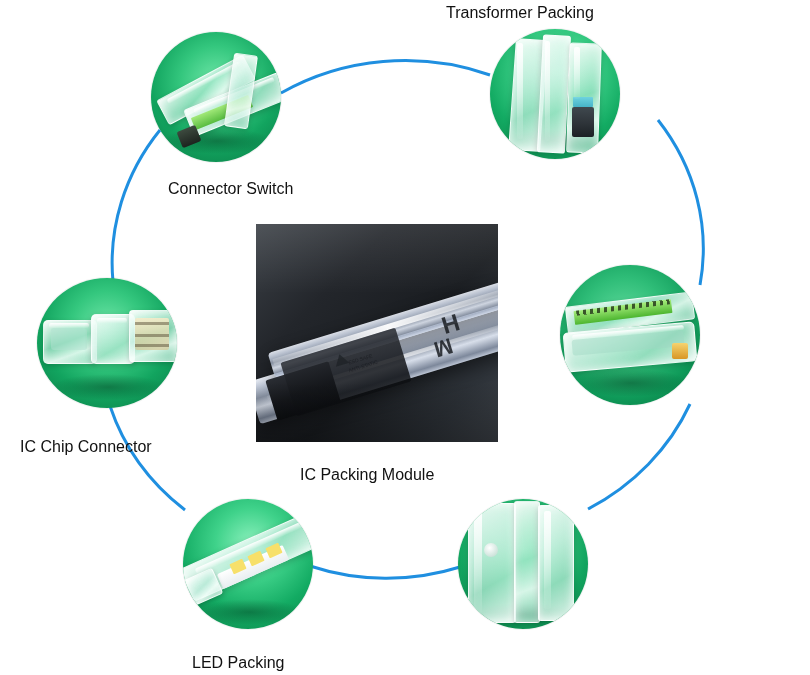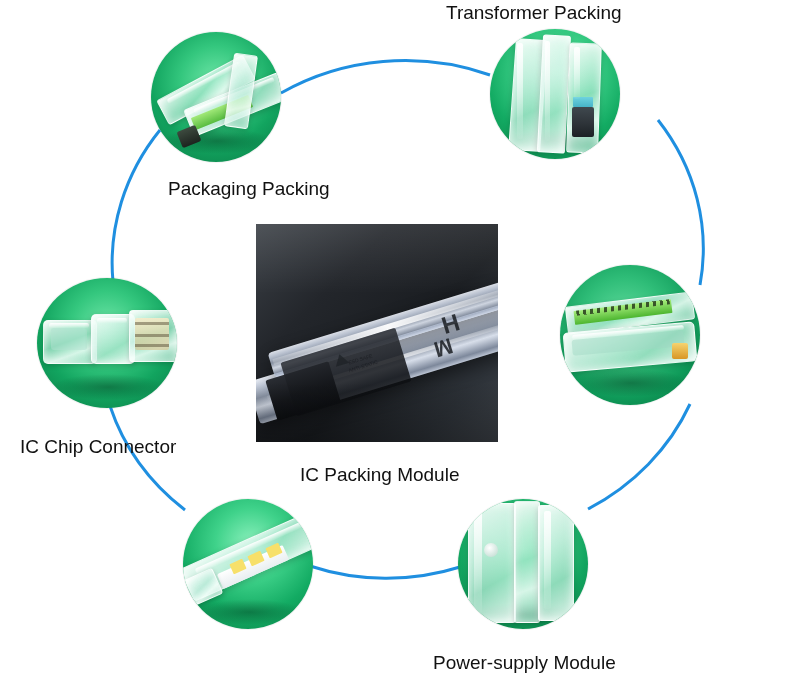--- a/index.html
+++ b/index.html
@@ -132,21 +132,21 @@
     position: absolute;
     color: rgba(25,28,33,0.85);
     font-family: "Liberation Sans", sans-serif;
     font-weight: bold;
   }
 
   
   .label {
     position: absolute;
     color: #111111;
-    font-size: 19px;
+    font-size: 16px;
     line-height: 22px;
     font-family: "Liberation Sans", sans-serif;
     white-space: nowrap;
   }
 
   
   #watermark {
     position: absolute;
     left: 0;
     top: 318px;
@@ -193,21 +193,21 @@
                   background: linear-gradient(to bottom,#9ee870,#4fb832);
                   transform: rotate(-22deg); border-radius:1px; opacity:0.92;"></div>
       <div class="gloss" style="left:40px; top:61px; width:86px; height:5px; transform: rotate(-22deg);"></div>
 
       <div style="position:absolute; left:28px; top:96px; width:20px; height:17px;
                   background: linear-gradient(to bottom,#3d4a3f,#1d241f); transform: rotate(-22deg); border-radius:2px;"></div>
 
       <div class="tube tube-clear" style="left:78px; top:22px; width:22px; height:72px; transform: rotate(8deg);"></div>
     </div>
   </div>
-  <div class="label" style="left:168px; top:178px;">Packaging Packing</div>
+  <div class="label" style="left:168px; top:178px;">Connector Switch</div>
 
   <div class="node" style="left:490px; top:29px; width:130px; height:130px;">
     <div class="photo bg-green-bright">
       <div class="shadow-soft" style="left:14px; top:100px; width:106px; height:24px;"></div>
 
       <div class="tube tube-frost" style="left:22px; top:10px; width:30px; height:110px; transform: rotate(4deg);"></div>
       <div class="gloss" style="left:27px; top:14px; width:6px; height:96px;"></div>
 
       <div class="tube tube-frost" style="left:50px; top:6px; width:26px; height:116px; transform: rotate(3deg);"></div>
       <div class="gloss" style="left:55px; top:12px; width:5px; height:100px;"></div>
@@ -254,21 +254,20 @@
 
       <div style="position:absolute; left:26px; top:44px; width:14px; height:14px;
                   border-radius:50%; background: radial-gradient(circle at 40% 35%, #ffffff, #b9d8cc);"></div>
 
       <div class="tube tube-clear" style="left:56px; top:2px; width:24px; height:120px;"></div>
 
       <div class="tube tube-frost" style="left:80px; top:6px; width:34px; height:114px;"></div>
       <div class="gloss" style="left:86px; top:12px; width:7px; height:98px;"></div>
     </div>
   </div>
-  <div class="label" style="left:433px; top:652px;">Power-supply Module</div>
 
   <div class="node" style="left:183px; top:499px; width:130px; height:130px;">
     <div class="photo bg-green-bright">
       <div class="shadow-soft" style="left:10px; top:100px; width:112px; height:26px;"></div>
 
       <div class="tube tube-frost" style="left:-2px; top:40px; width:138px; height:34px; transform: rotate(-24deg); border-radius:4px;"></div>
       <div class="gloss" style="left:8px; top:46px; width:116px; height:6px; transform: rotate(-24deg);"></div>
 
       <div style="position:absolute; left:34px; top:60px; width:72px; height:16px;
                   background: linear-gradient(to bottom,#ffffff,#e8eef0);
@@ -277,20 +276,21 @@
       <div style="position:absolute; left:48px; top:62px; width:14px; height:11px;
                   background:#f7e06a; transform: rotate(-24deg); border-radius:1px;"></div>
       <div style="position:absolute; left:66px; top:54px; width:14px; height:11px;
                   background:#f7e06a; transform: rotate(-24deg); border-radius:1px;"></div>
       <div style="position:absolute; left:84px; top:46px; width:14px; height:11px;
                   background:#f7e06a; transform: rotate(-24deg); border-radius:1px;"></div>
 
       <div class="tube tube-clear" style="left:4px; top:74px; width:30px; height:26px; transform: rotate(-24deg);"></div>
     </div>
   </div>
+  <div class="label" style="left:192px; top:652px;">LED Packing</div>
 
   <div class="node" style="left:37px; top:278px; width:140px; height:130px;">
     <div class="photo bg-green">
       <div class="shadow-soft" style="left:12px; top:96px; width:118px; height:26px;"></div>
 
       <div class="tube tube-clear" style="left:6px; top:42px; width:52px; height:42px; border-radius:5px;"></div>
       <div style="position:absolute; left:14px; top:50px; width:36px; height:22px;
                   background: rgba(180,225,210,0.5); border-radius:3px;"></div>
       <div class="gloss" style="left:12px; top:45px; width:40px; height:5px;"></div>
 

